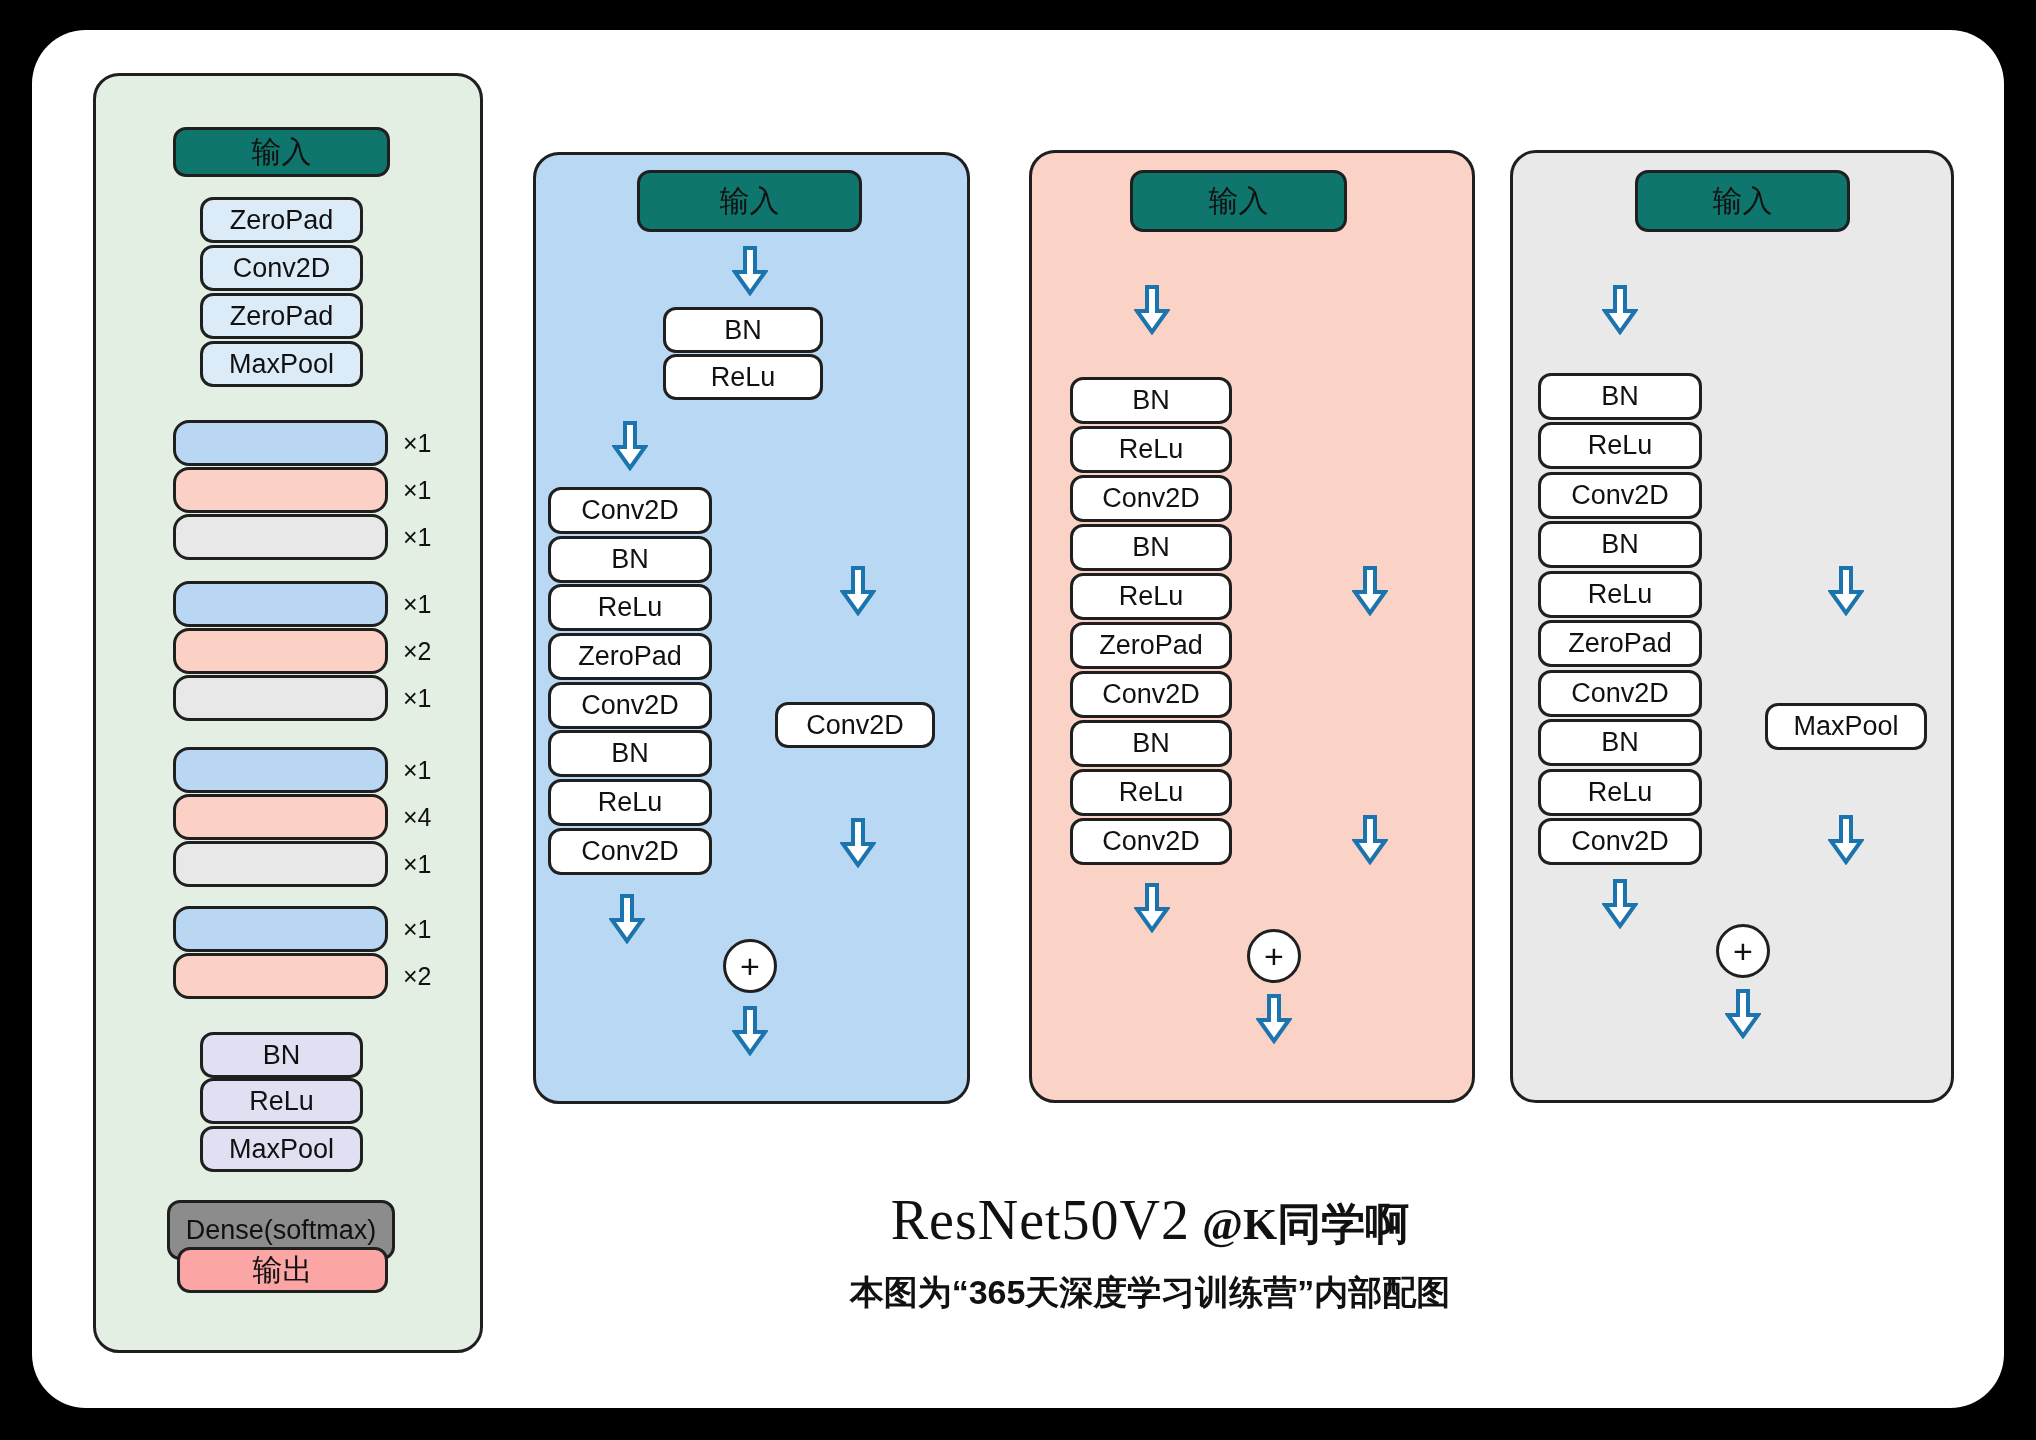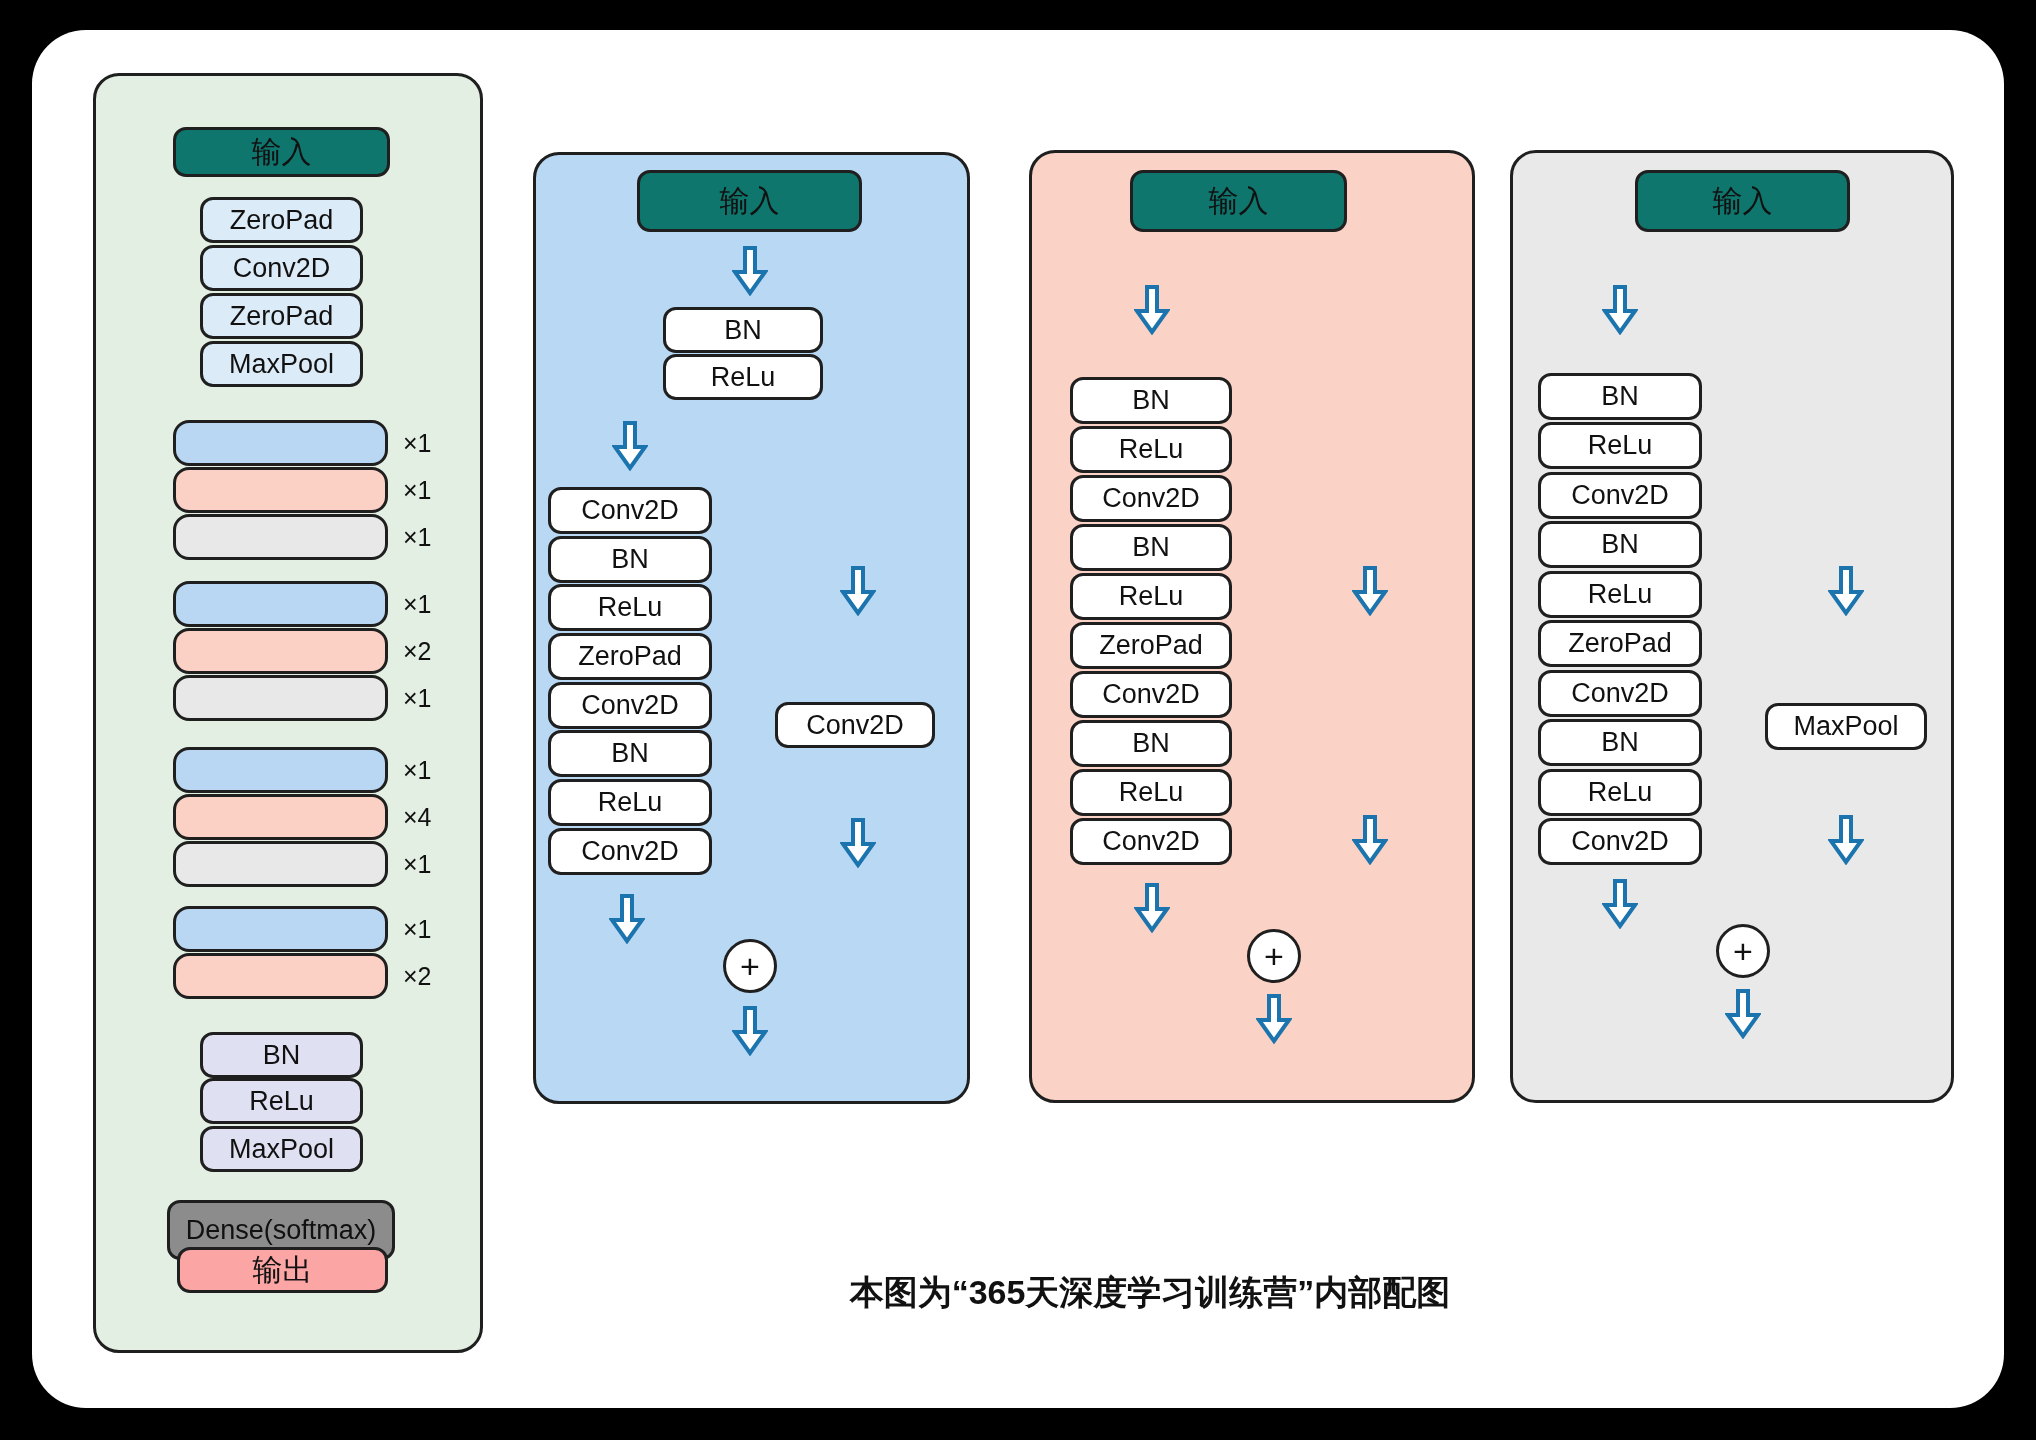--- a/index.html
+++ b/index.html
@@ -220,14 +220,17 @@
         <path d="M13 2 H23 V26 H33 L18 47 L3 26 H13 Z" fill="#ffffff" stroke="#1b74ad" stroke-width="4"></path>
       </svg>
   </div>
   <div class="plus" style="left:1716px;top:924px;">+</div>
   <div class="arr" style="left:1725px;top:989px;">
     <svg viewBox="0 0 36 50" width="36" height="50">
         <path d="M13 2 H23 V26 H33 L18 47 L3 26 H13 Z" fill="#ffffff" stroke="#1b74ad" stroke-width="4"></path>
       </svg>
   </div>
 
+  <div class="title">
+    <span class="t-main">ResNet50V2</span><span class="t-author">@K同学啊</span>
+  </div>
   <div class="subtitle">本图为“365天深度学习训练营”内部配图</div>
 </div>
 
 </body></html>

